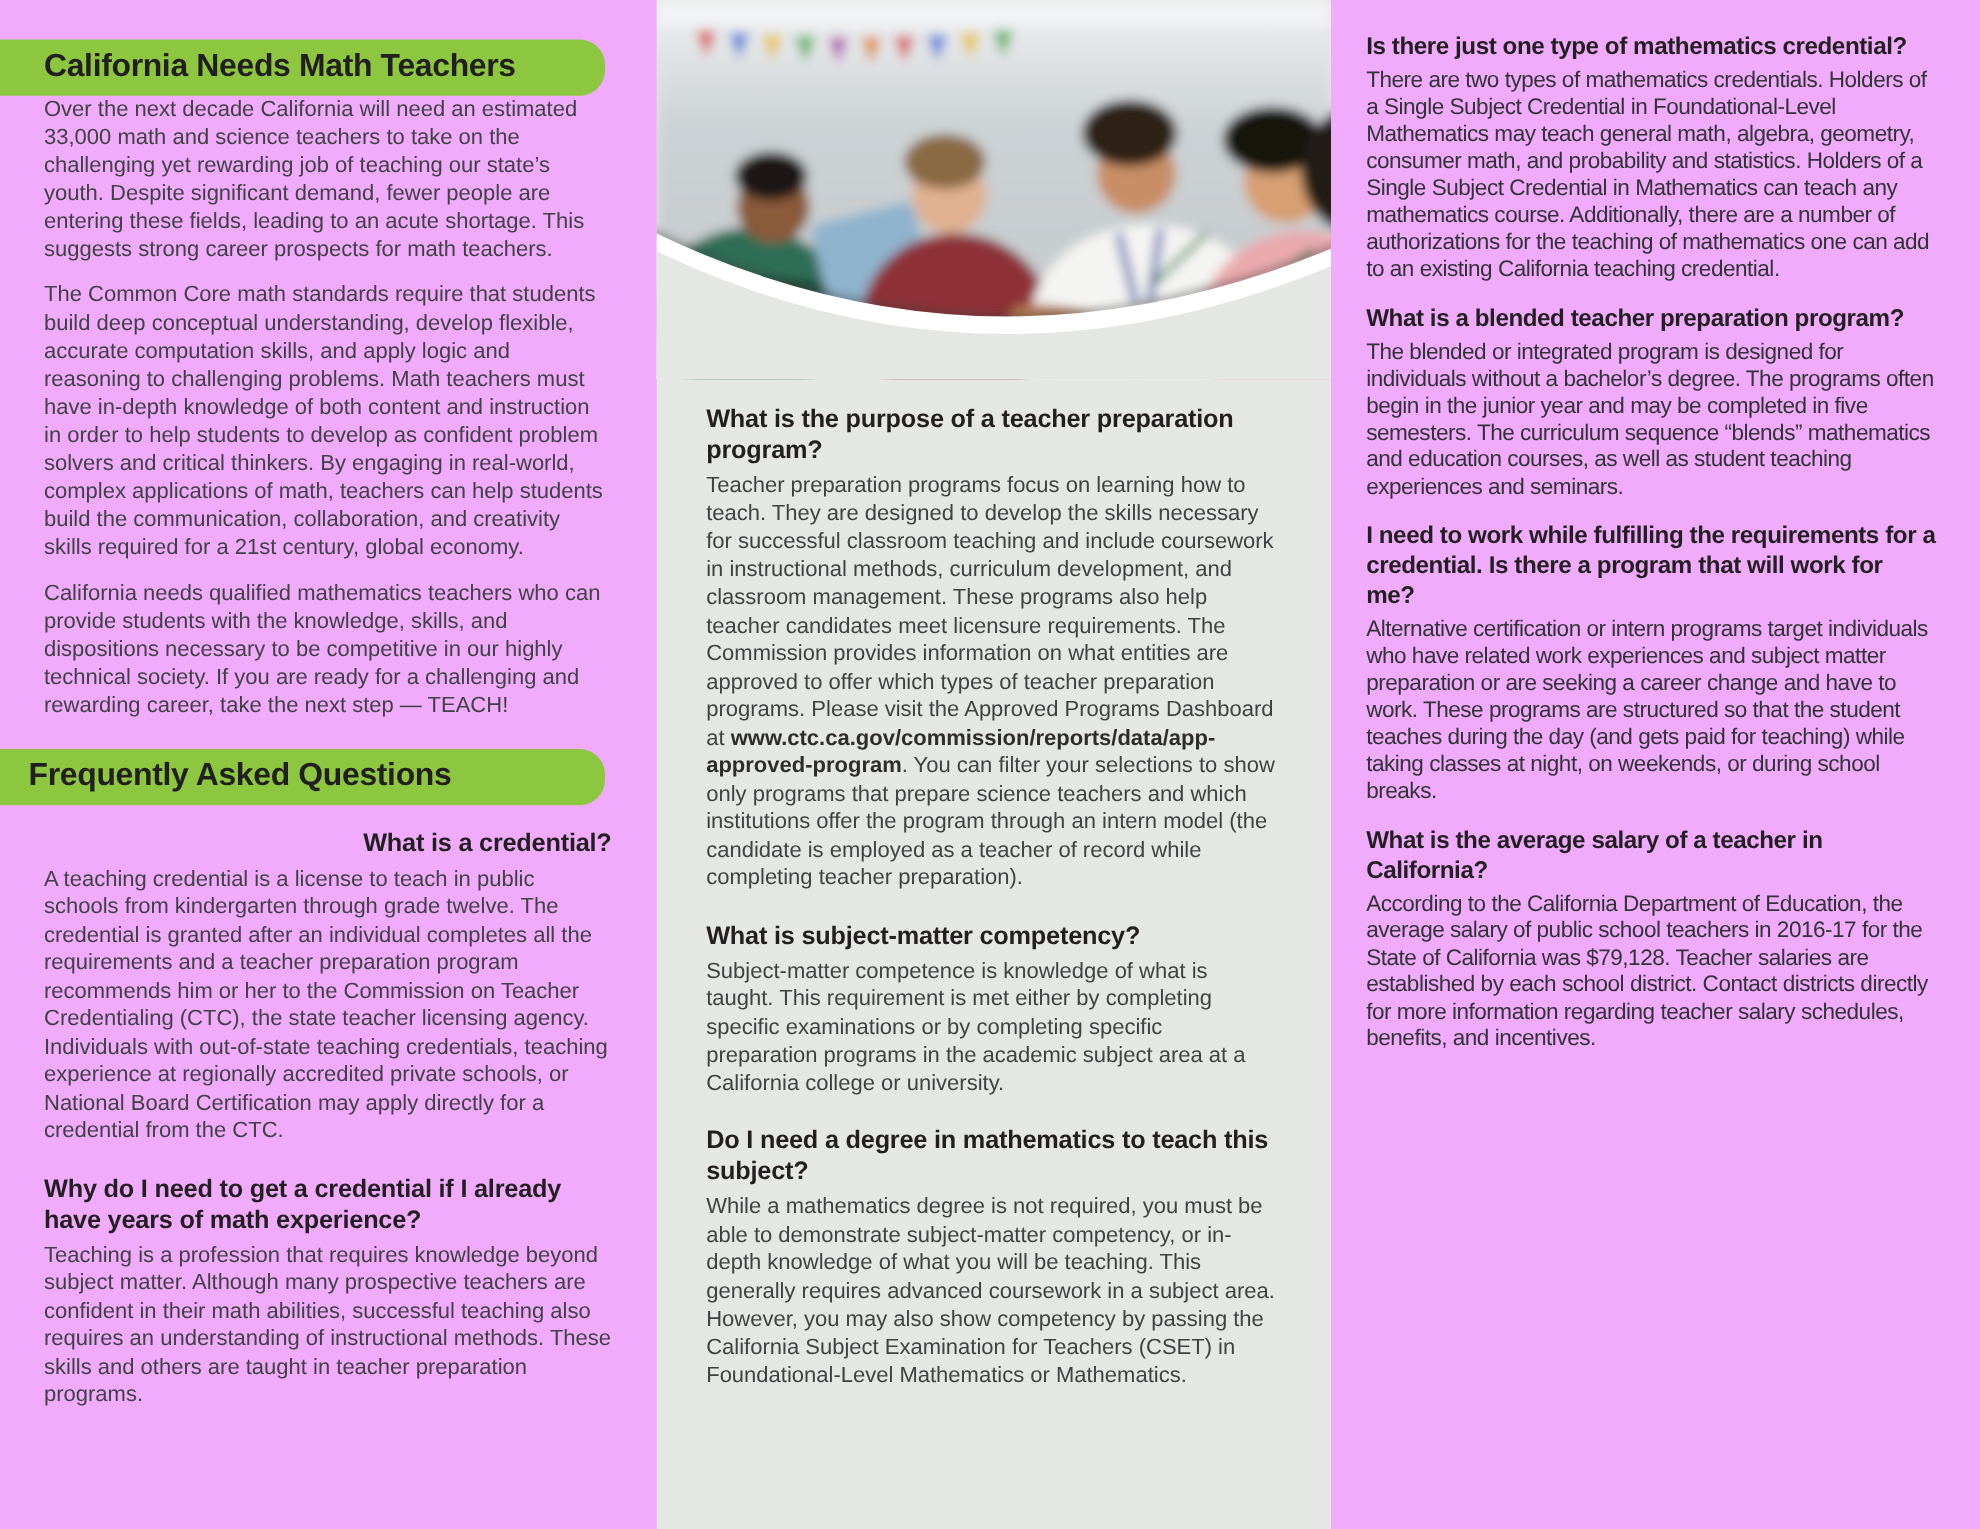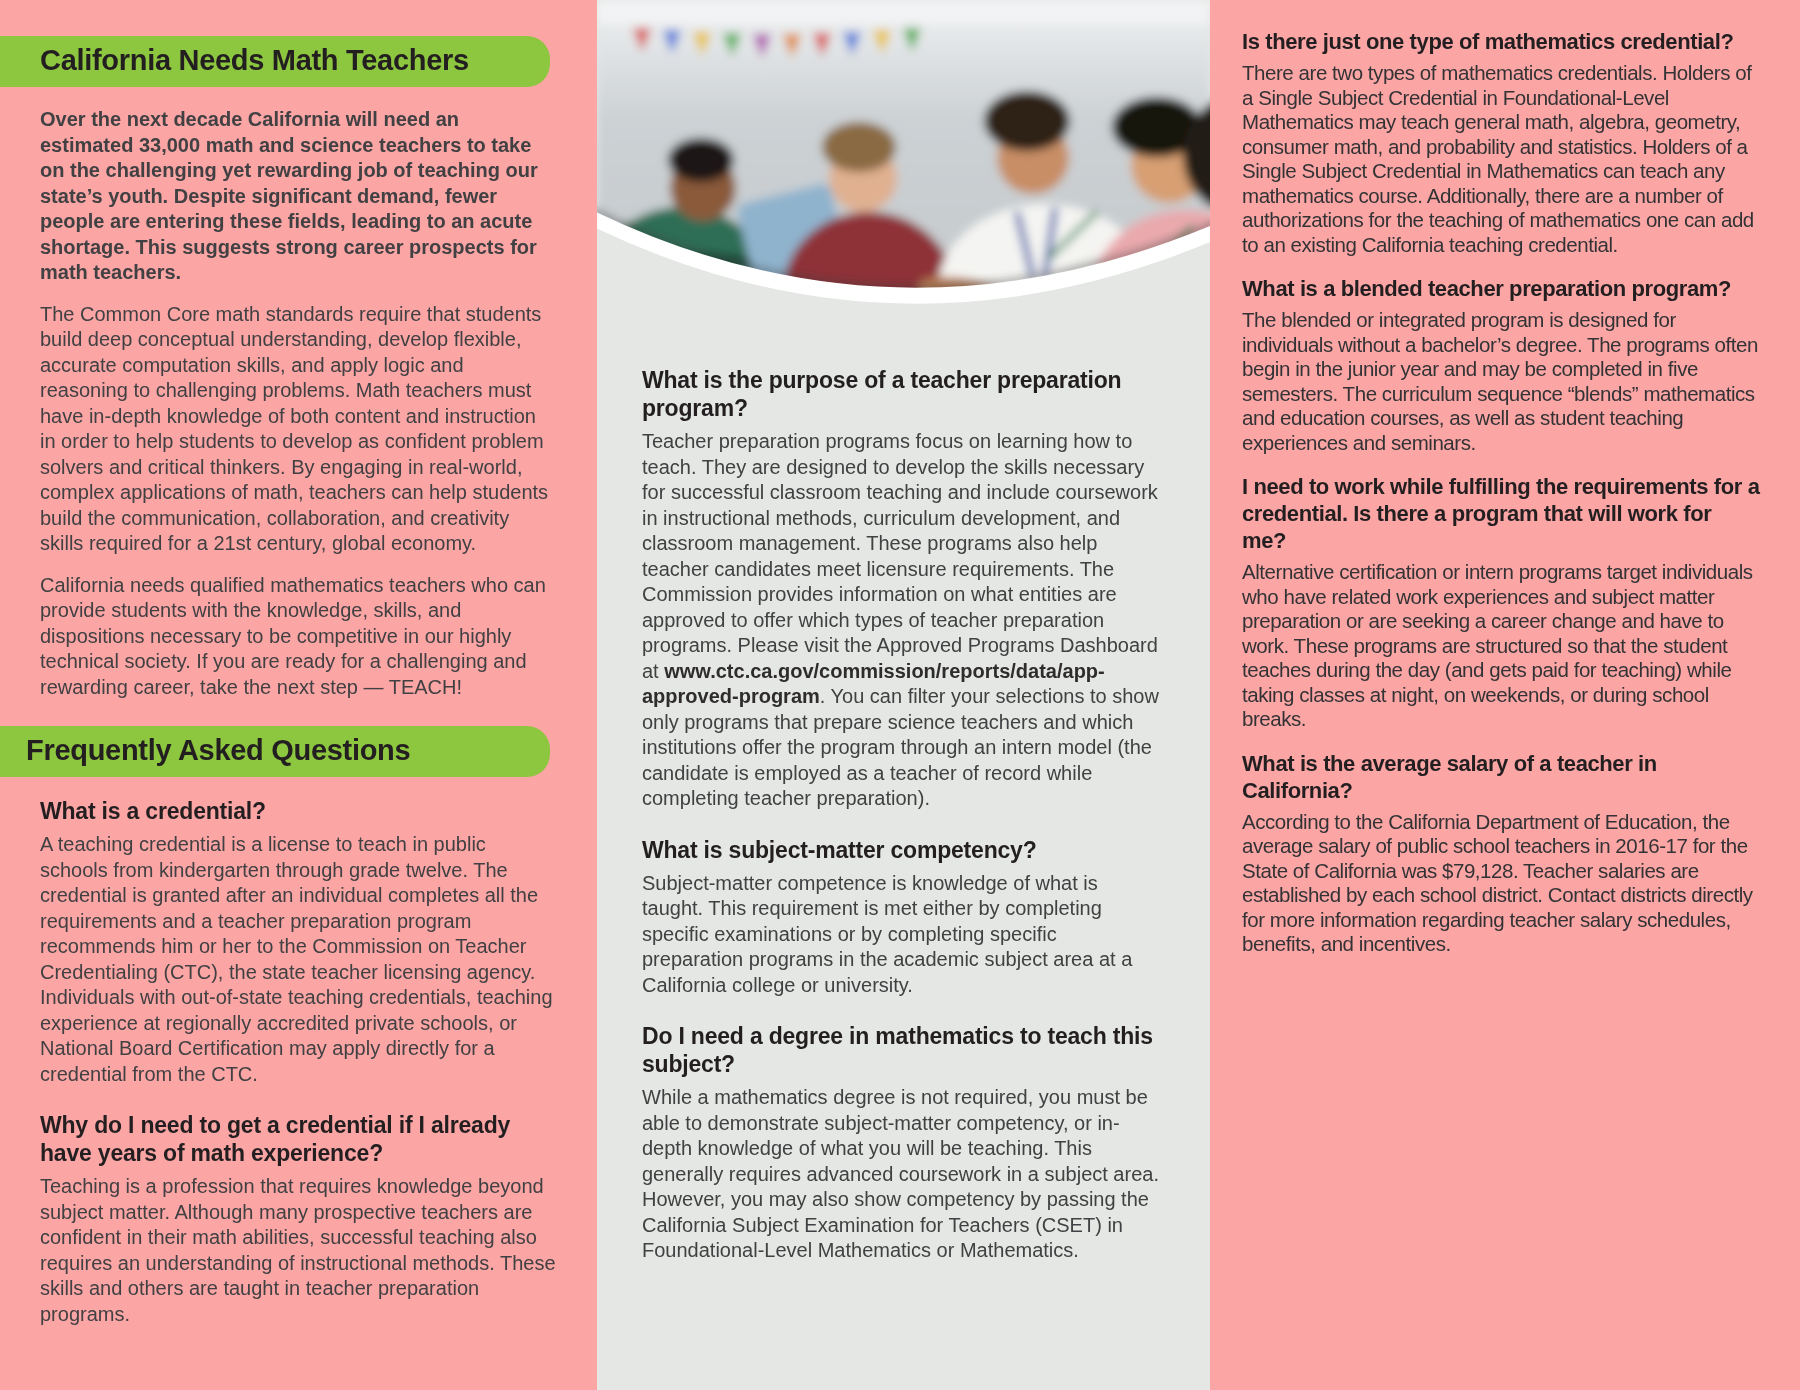--- a/index.html
+++ b/index.html
@@ -1,16 +1,16 @@
 <!DOCTYPE html>
 <html><head>
 <meta charset="utf-8">
 <style>
   html,body{margin:0;padding:0;background:#ffffff;}
-  .page{position:relative;width:1800px;height:1390px;background:#fca5a5;overflow:hidden;
+  .page{position:relative;width:1800px;height:1390px;background:#f0abfc;overflow:hidden;
         font-family:"Liberation Sans",sans-serif;color:#414042;}
 
   
   .gray-col{position:absolute;left:597px;top:0;width:613px;height:1390px;background:#e4e7e3;}
   .photo-svg{position:absolute;left:597px;top:0;display:block;}
 
   
   .left-col{position:absolute;left:0;top:36px;width:556px;}
   .mid-col{position:absolute;left:642px;top:366px;width:520px;}
   .right-col{position:absolute;left:1242px;top:28px;width:518px;}
@@ -19,30 +19,30 @@
           font-weight:bold;font-size:29px;letter-spacing:-0.3px;
           padding:8px 26px 10px 40px;box-sizing:border-box;width:550px;}
   .banner.second{margin-top:26px;padding-left:26px;}
 
   .left-body{padding-left:40px;width:556px;box-sizing:border-box;}
 
   p.body{font-size:20px;line-height:25.5px;color:#414042;margin:0 0 16px 0;}
   h3.q{font-size:23px;line-height:28px;color:#231f20;font-weight:bold;
        letter-spacing:-0.2px;margin:24px 0 7px 0;}
   .first-q{margin-top:0;}
-  .banner + .left-body h3.q:first-child{margin-top:0;}
+  .banner + .left-body h3.q:first-child{margin-top:0;text-align:right;}
   .bold-url{font-weight:bold;color:#2f2c2c;}
 
   
   .right-col p.body{font-size:20.5px;line-height:24.5px;letter-spacing:-0.45px;color:#333335;margin:0 0 14px 0;}
   .right-col h3.q{font-size:22px;line-height:27px;letter-spacing:-0.4px;margin:18px 0 6px 0;}
   .right-col h3.q.first-q{margin-top:0;}
 
   .mid-col h3.q.first-q{margin-top:0;}
-  .left-body p.body.intro-first{margin-top:20px;font-weight:bold;}
+  .left-body p.body.intro-first{}
 </style>
 </head>
 <body>
 
 <div class="page">
 
   <div class="gray-col"></div>
 
   <svg class="photo-svg" width="613" height="345" viewBox="0 0 613 345" role="img">
     <defs>

